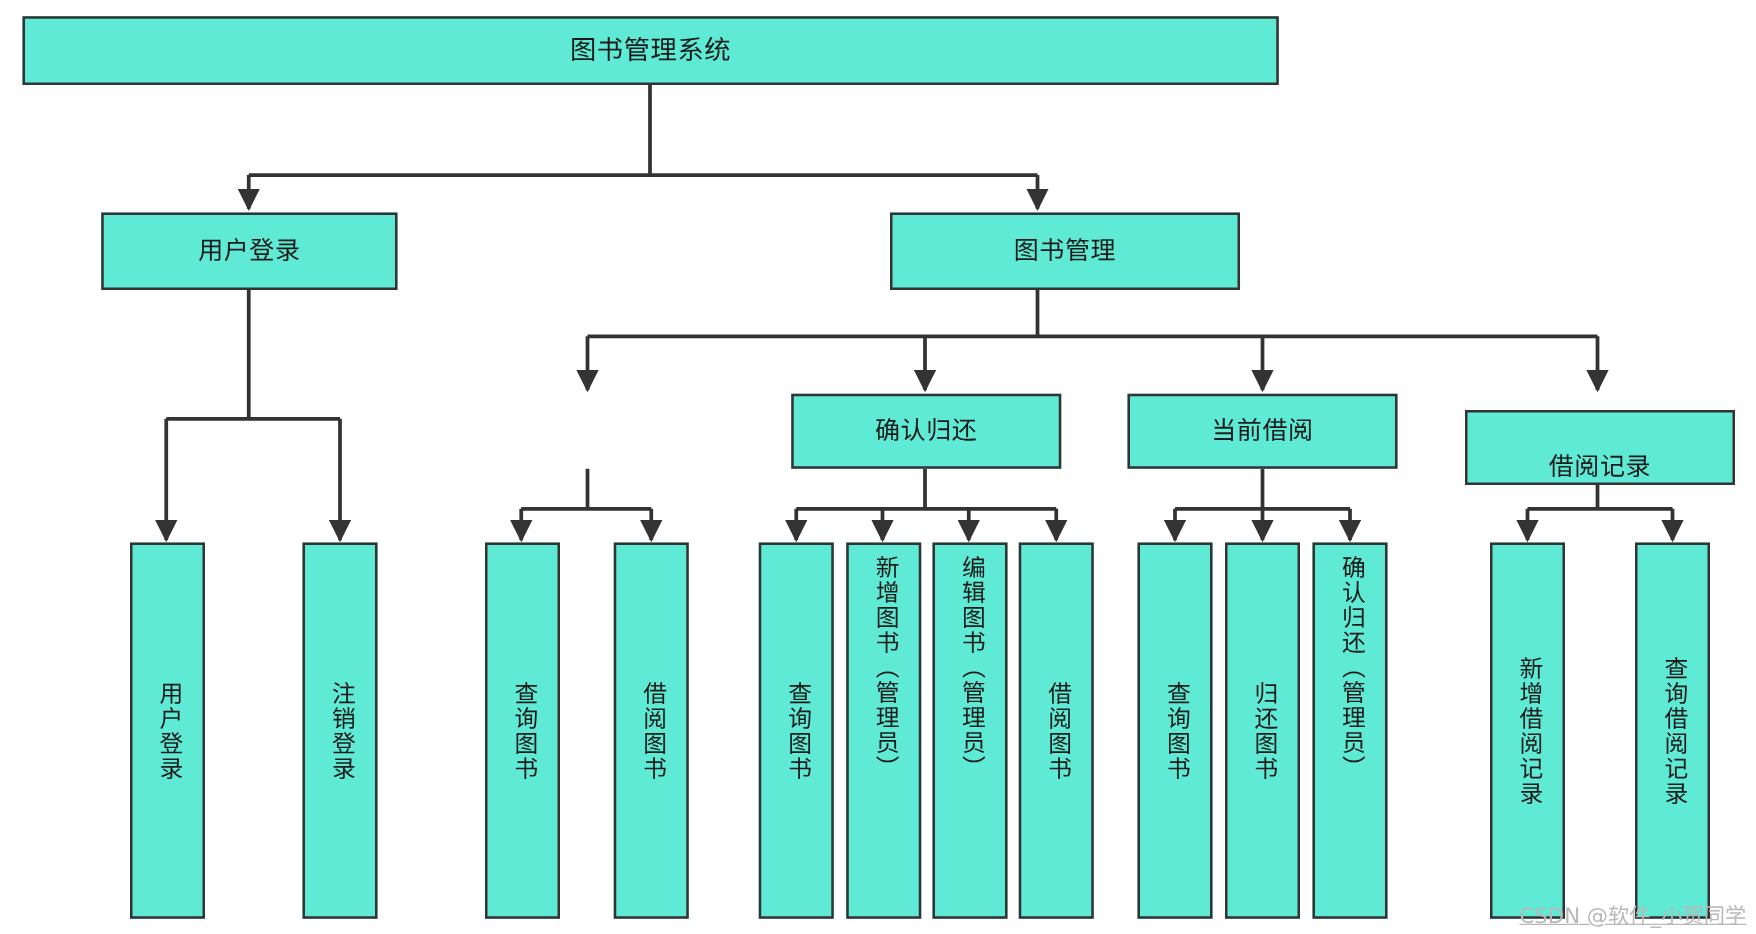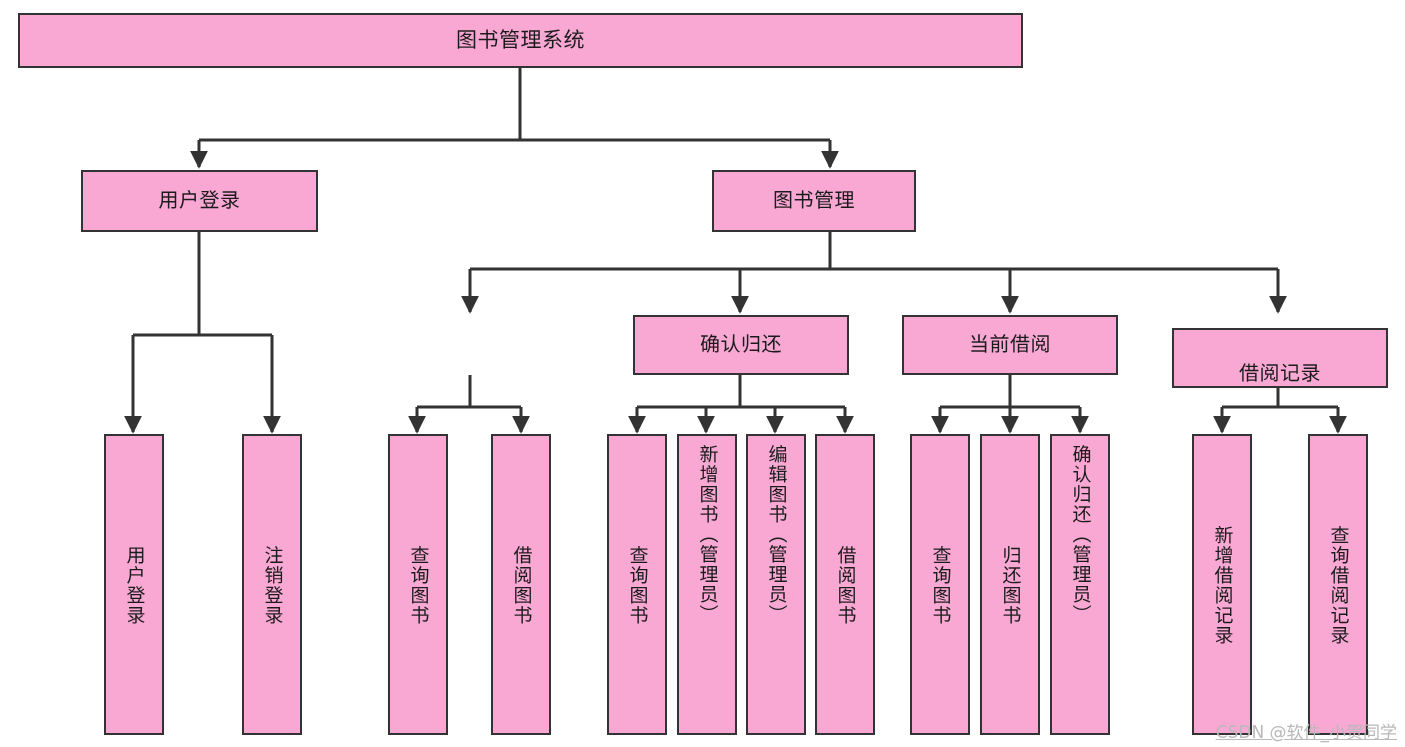--- a/index.html
+++ b/index.html
@@ -23,21 +23,21 @@
     left: 0;
     top: 0;
     width: 1405px;
     height: 747px;
     pointer-events: none;
   }
   .node {
     position: absolute;
     box-sizing: border-box;
     border: 2px solid #333333;
-    background: #f9a8d4;
+    background: #5eead4;
     display: flex;
     align-items: center;
     justify-content: center;
     color: #1b1b1b;
     z-index: 2;
   }
   .node-label {
     display: block;
     text-align: center;
     line-height: 1.18;
@@ -132,21 +132,21 @@
   </svg>
 
   <div class="node level-root" style="left:18px; top:13px; width:1005px; height:55px;">
     <span class="node-label">图书管理系统</span>
   </div>
 
   <div class="node level-2" style="left:81px; top:170px; width:237px; height:62px;">
     <span class="node-label">用户登录</span>
   </div>
 
-  <div class="node level-2" style="left:712px; top:170px; width:204px; height:62px;">
+  <div class="node level-2" style="left:712px; top:170px; width:280px; height:62px;">
     <span class="node-label">图书管理</span>
   </div>
 
 
   <div class="node level-3" style="left:633px; top:315px; width:216px; height:60px;">
     <span class="node-label">确认归还</span>
   </div>
 
   <div class="node level-3" style="left:902px; top:315px; width:216px; height:60px;">
     <span class="node-label">当前借阅</span>

